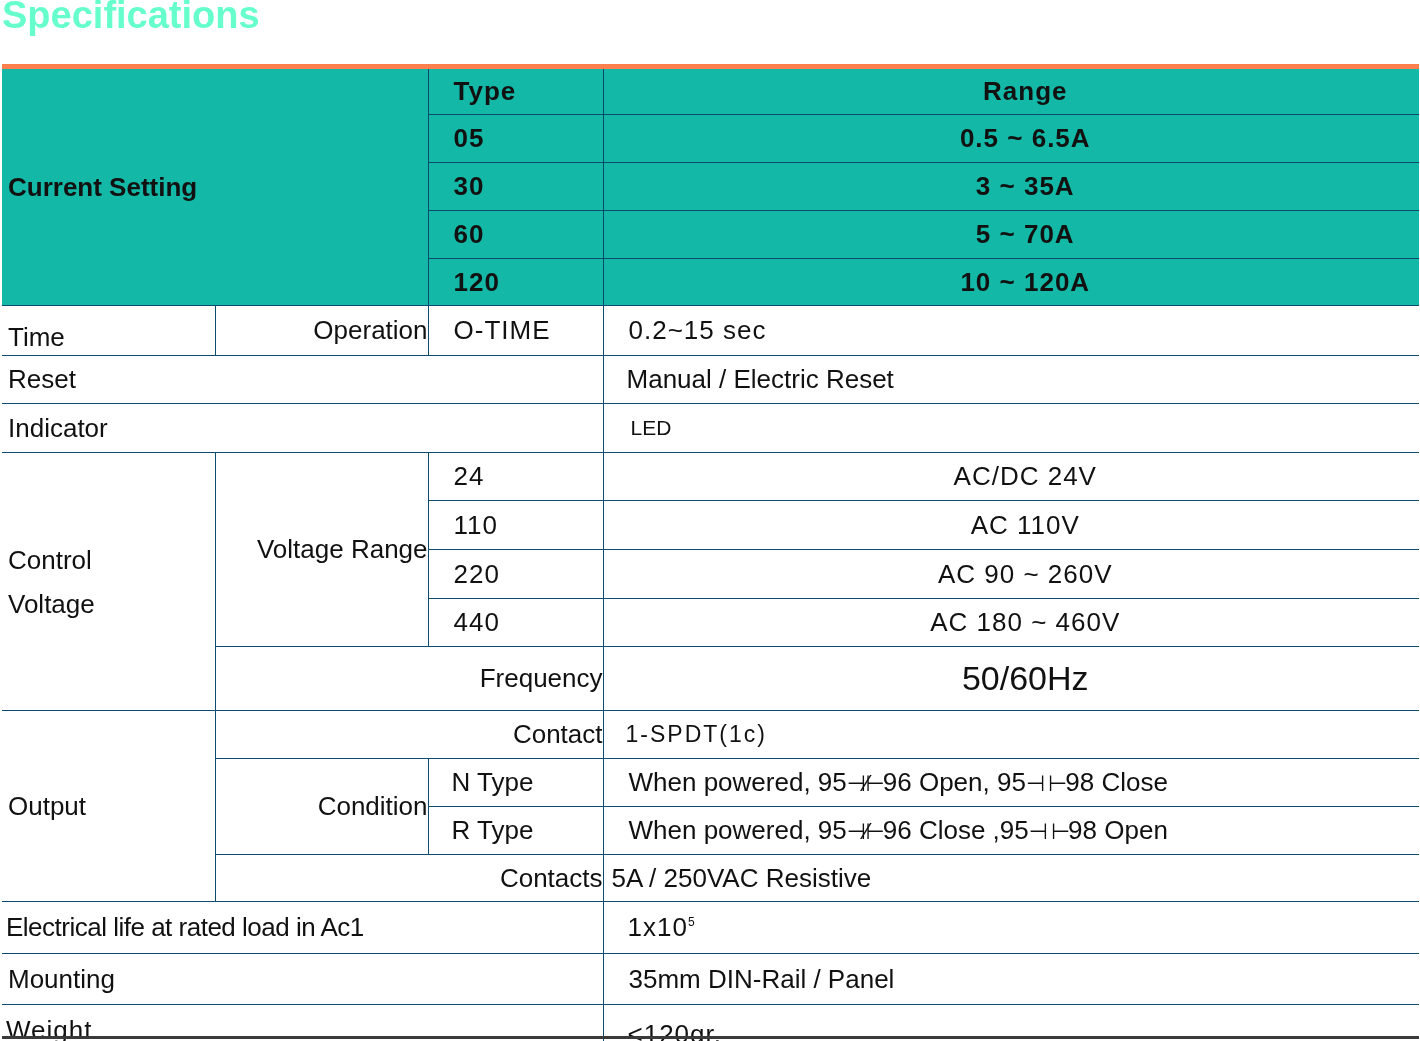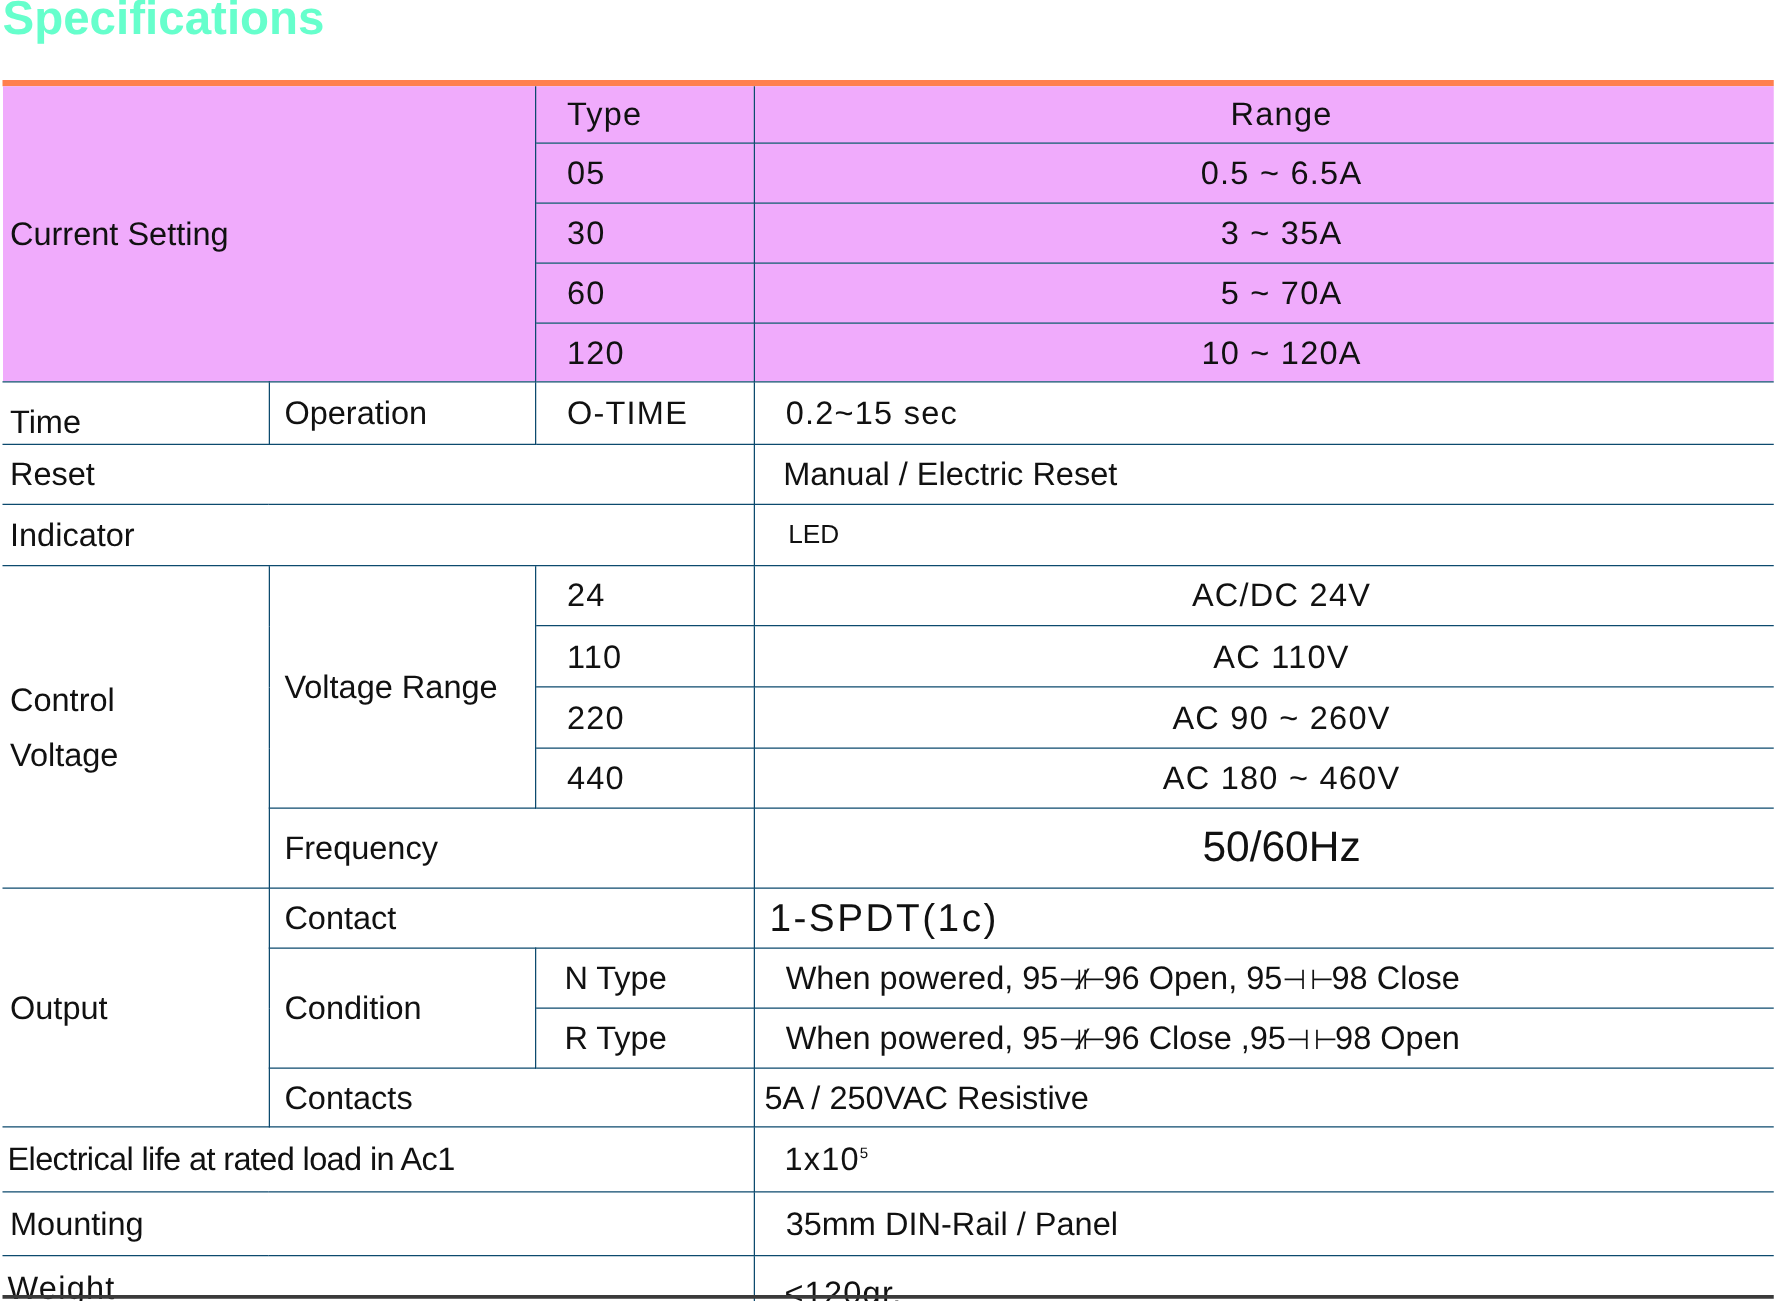--- a/index.html
+++ b/index.html
@@ -8,24 +8,24 @@
   .title { position:absolute; left:2px; top:-6px; font-size:38px; font-weight:bold;
            color:#66ffcc; letter-spacing:0px; }
   .accent-bar { position:absolute; left:2px; top:64px; width:1417px; height:5px; background:#ff7f4f; }
   table.spec { position:absolute; left:2px; top:69px; width:1417px; border-collapse:collapse;
                table-layout:fixed; font-size:26px; }
   table.spec td { border:1px solid #0c4a6e; padding:0 0 0 6px; vertical-align:middle;
                   white-space:nowrap; overflow:hidden; }
   table.spec tr td:first-child { border-left:none; }
   table.spec tr td:last-child { border-right:none; }
   table.spec tr:first-child td { border-top:none; }
-  .shade td { background:#f0abfc; }
+  .shade td { background:#14b8a6;font-weight:bold; }
   .c3 { padding-left:25px !important; letter-spacing:1px; }
   .c4 { padding-left:28px !important; letter-spacing:1px;text-align:center; }
-  .c2 { padding-left:12px !important; }
+  .c2 { padding-left:12px !important;text-align:right; }
   .h48 { height:47px; }
   .bottom-rule { position:absolute; left:2px; top:1036px; width:1417px; height:3px; background:#3a3a3a; }
   sup { font-size:12px; vertical-align:super; }
   .relay { font-family:"DejaVu Sans", sans-serif; font-size:22px; letter-spacing:-2px; }
 </style>
 </head>
 <body>
 
 <div class="title">Specifications</div>
 <div class="accent-bar"></div>
@@ -102,21 +102,21 @@
     <td class="c4">AC 180 ~ 460V</td>
   </tr>
   <tr>
     <td colspan="2" class="c2 h48" style="vertical-align:top;padding-top:16px">Frequency</td>
     <td class="c4" style="font-size:34px;letter-spacing:0">50/60Hz</td>
   </tr>
 
   <tr>
     <td rowspan="4">Output</td>
     <td colspan="2" class="c2 h48">Contact</td>
-    <td style="padding-left:12px;font-size:31px;letter-spacing:2px">1-SPDT(1c)</td>
+    <td style="padding-left:22px;font-size:23px;letter-spacing:2px">1-SPDT(1c)</td>
   </tr>
   <tr>
     <td rowspan="2" class="c2">Condition</td>
     <td class="h48" style="padding-left:23px">N Type</td>
     <td style="padding-left:25px">
       <span>When powered, 95</span><span class="relay">⊣⁄⊢</span><span>96 Open, 95</span><span class="relay">⊣ ⊢</span><span>98 Close</span>
     </td>
   </tr>
   <tr>
     <td class="h48" style="padding-left:23px">R Type</td>

